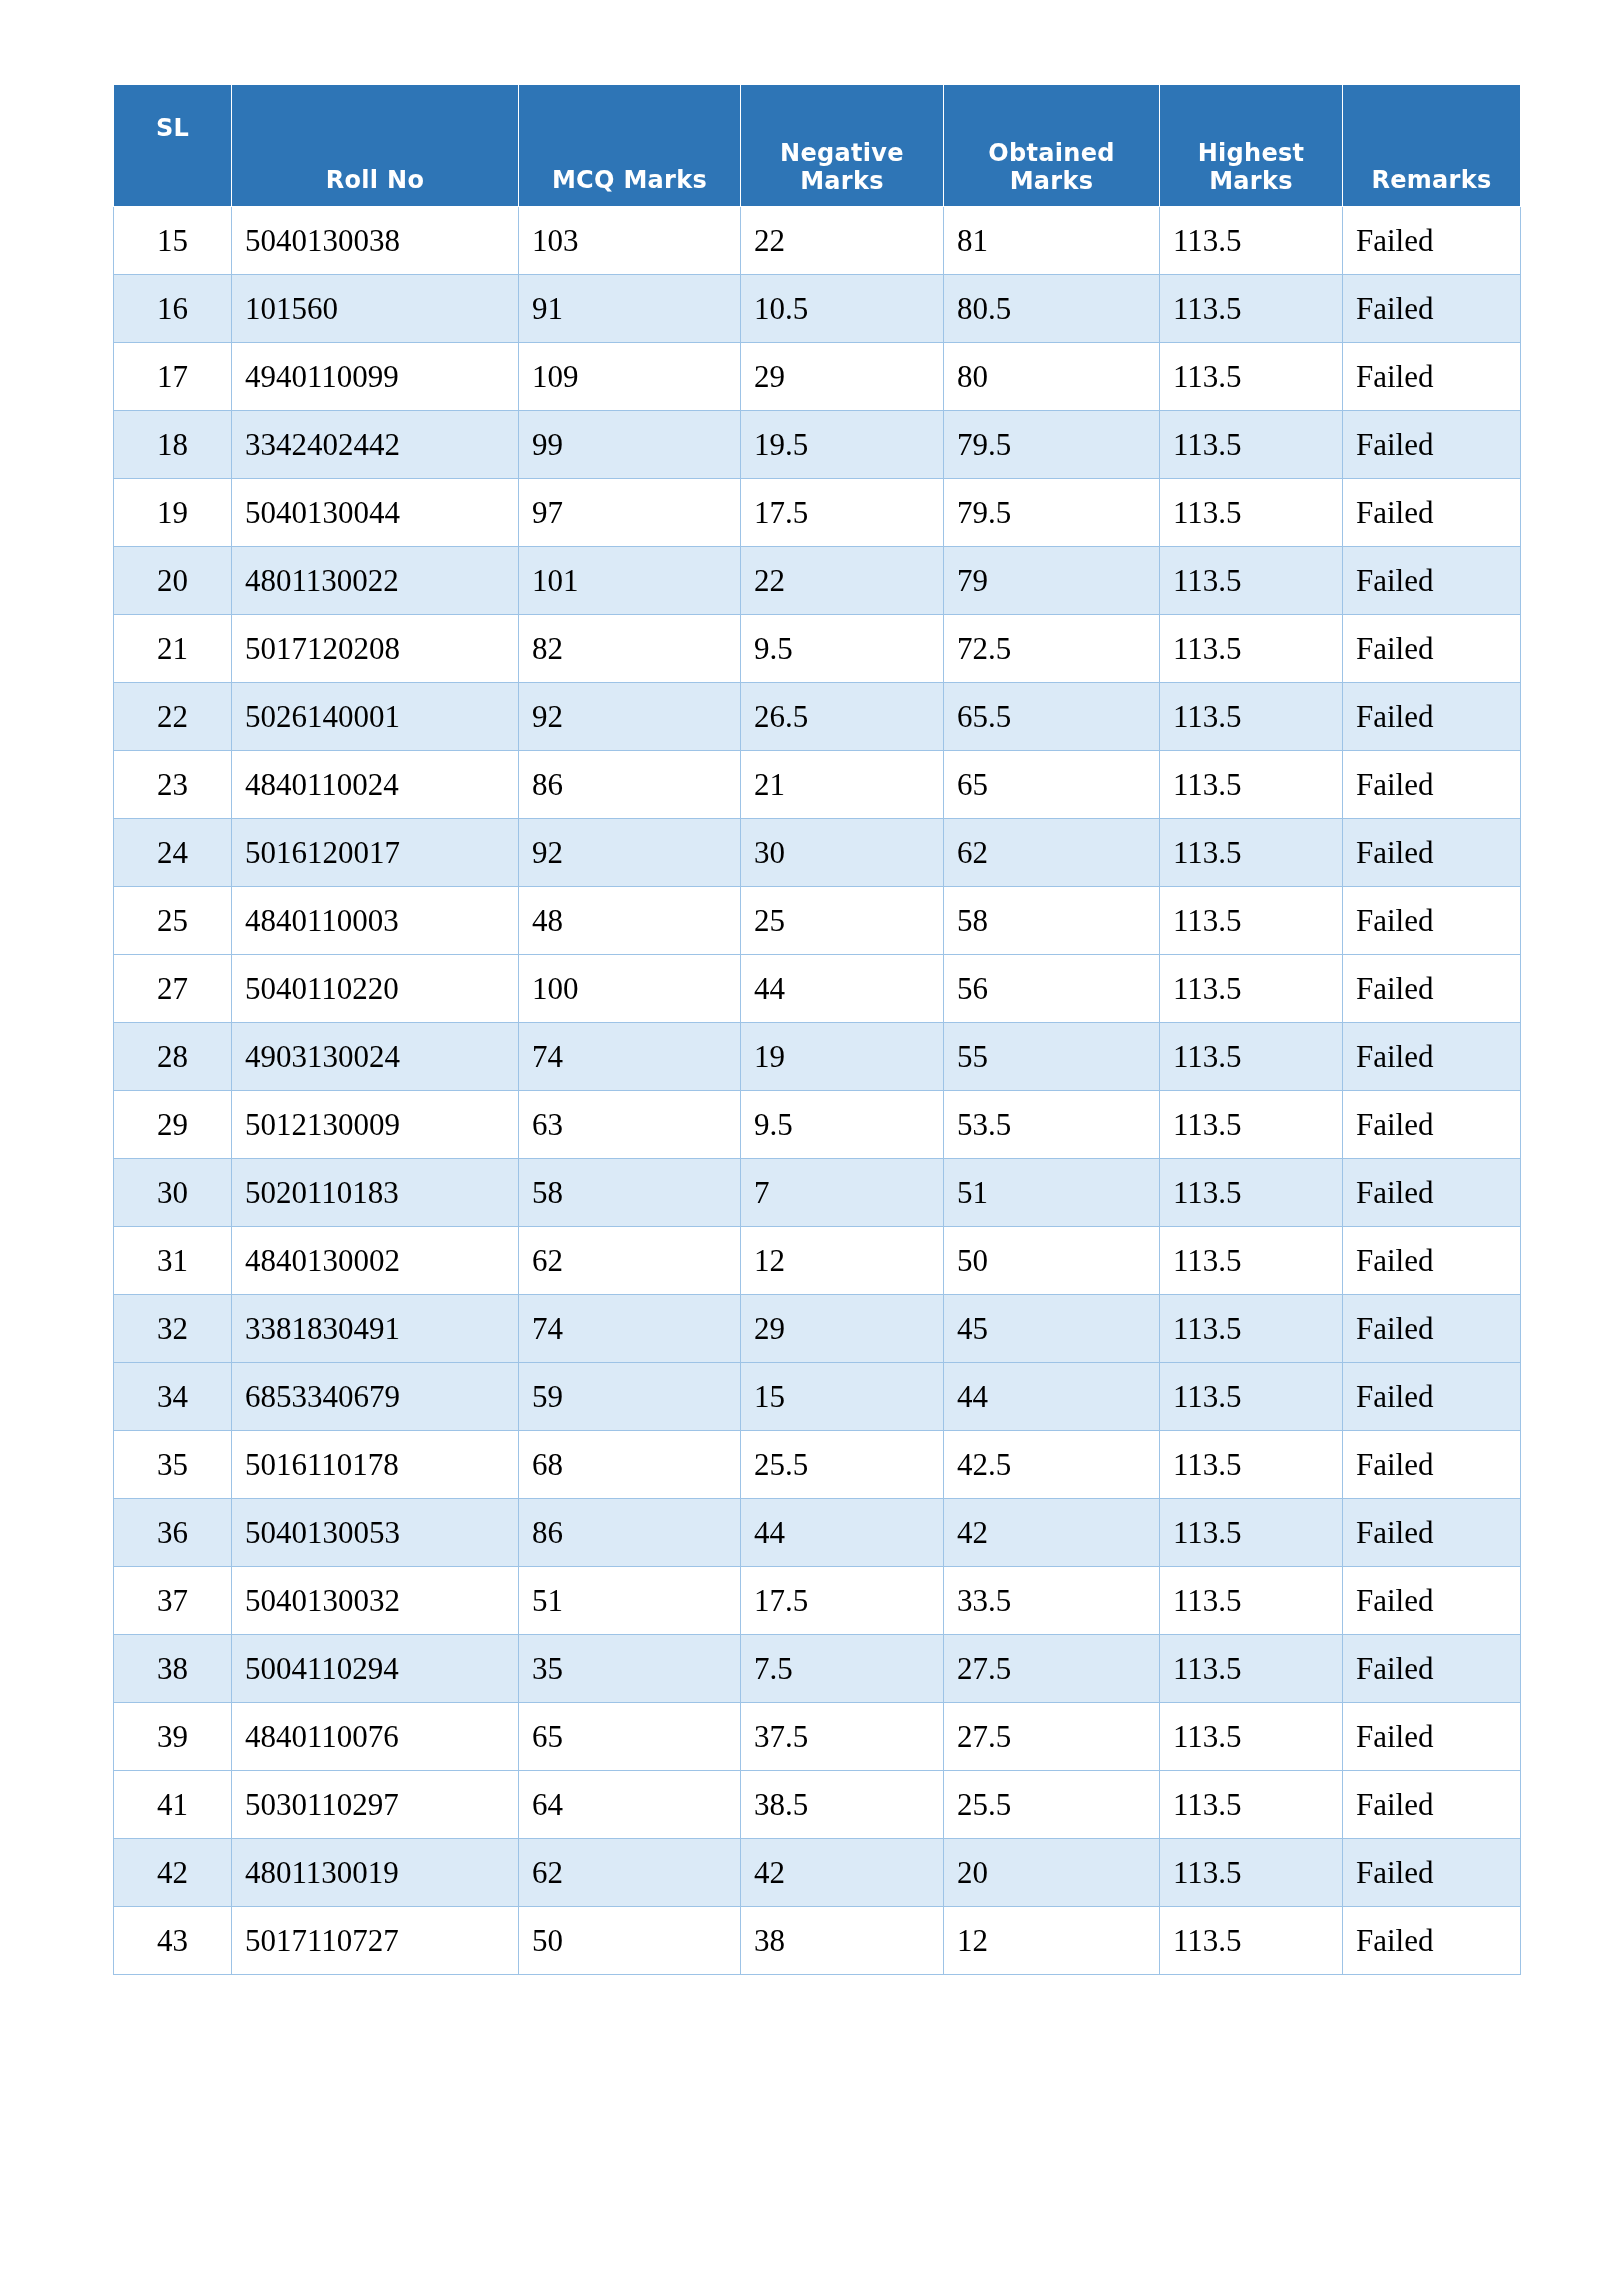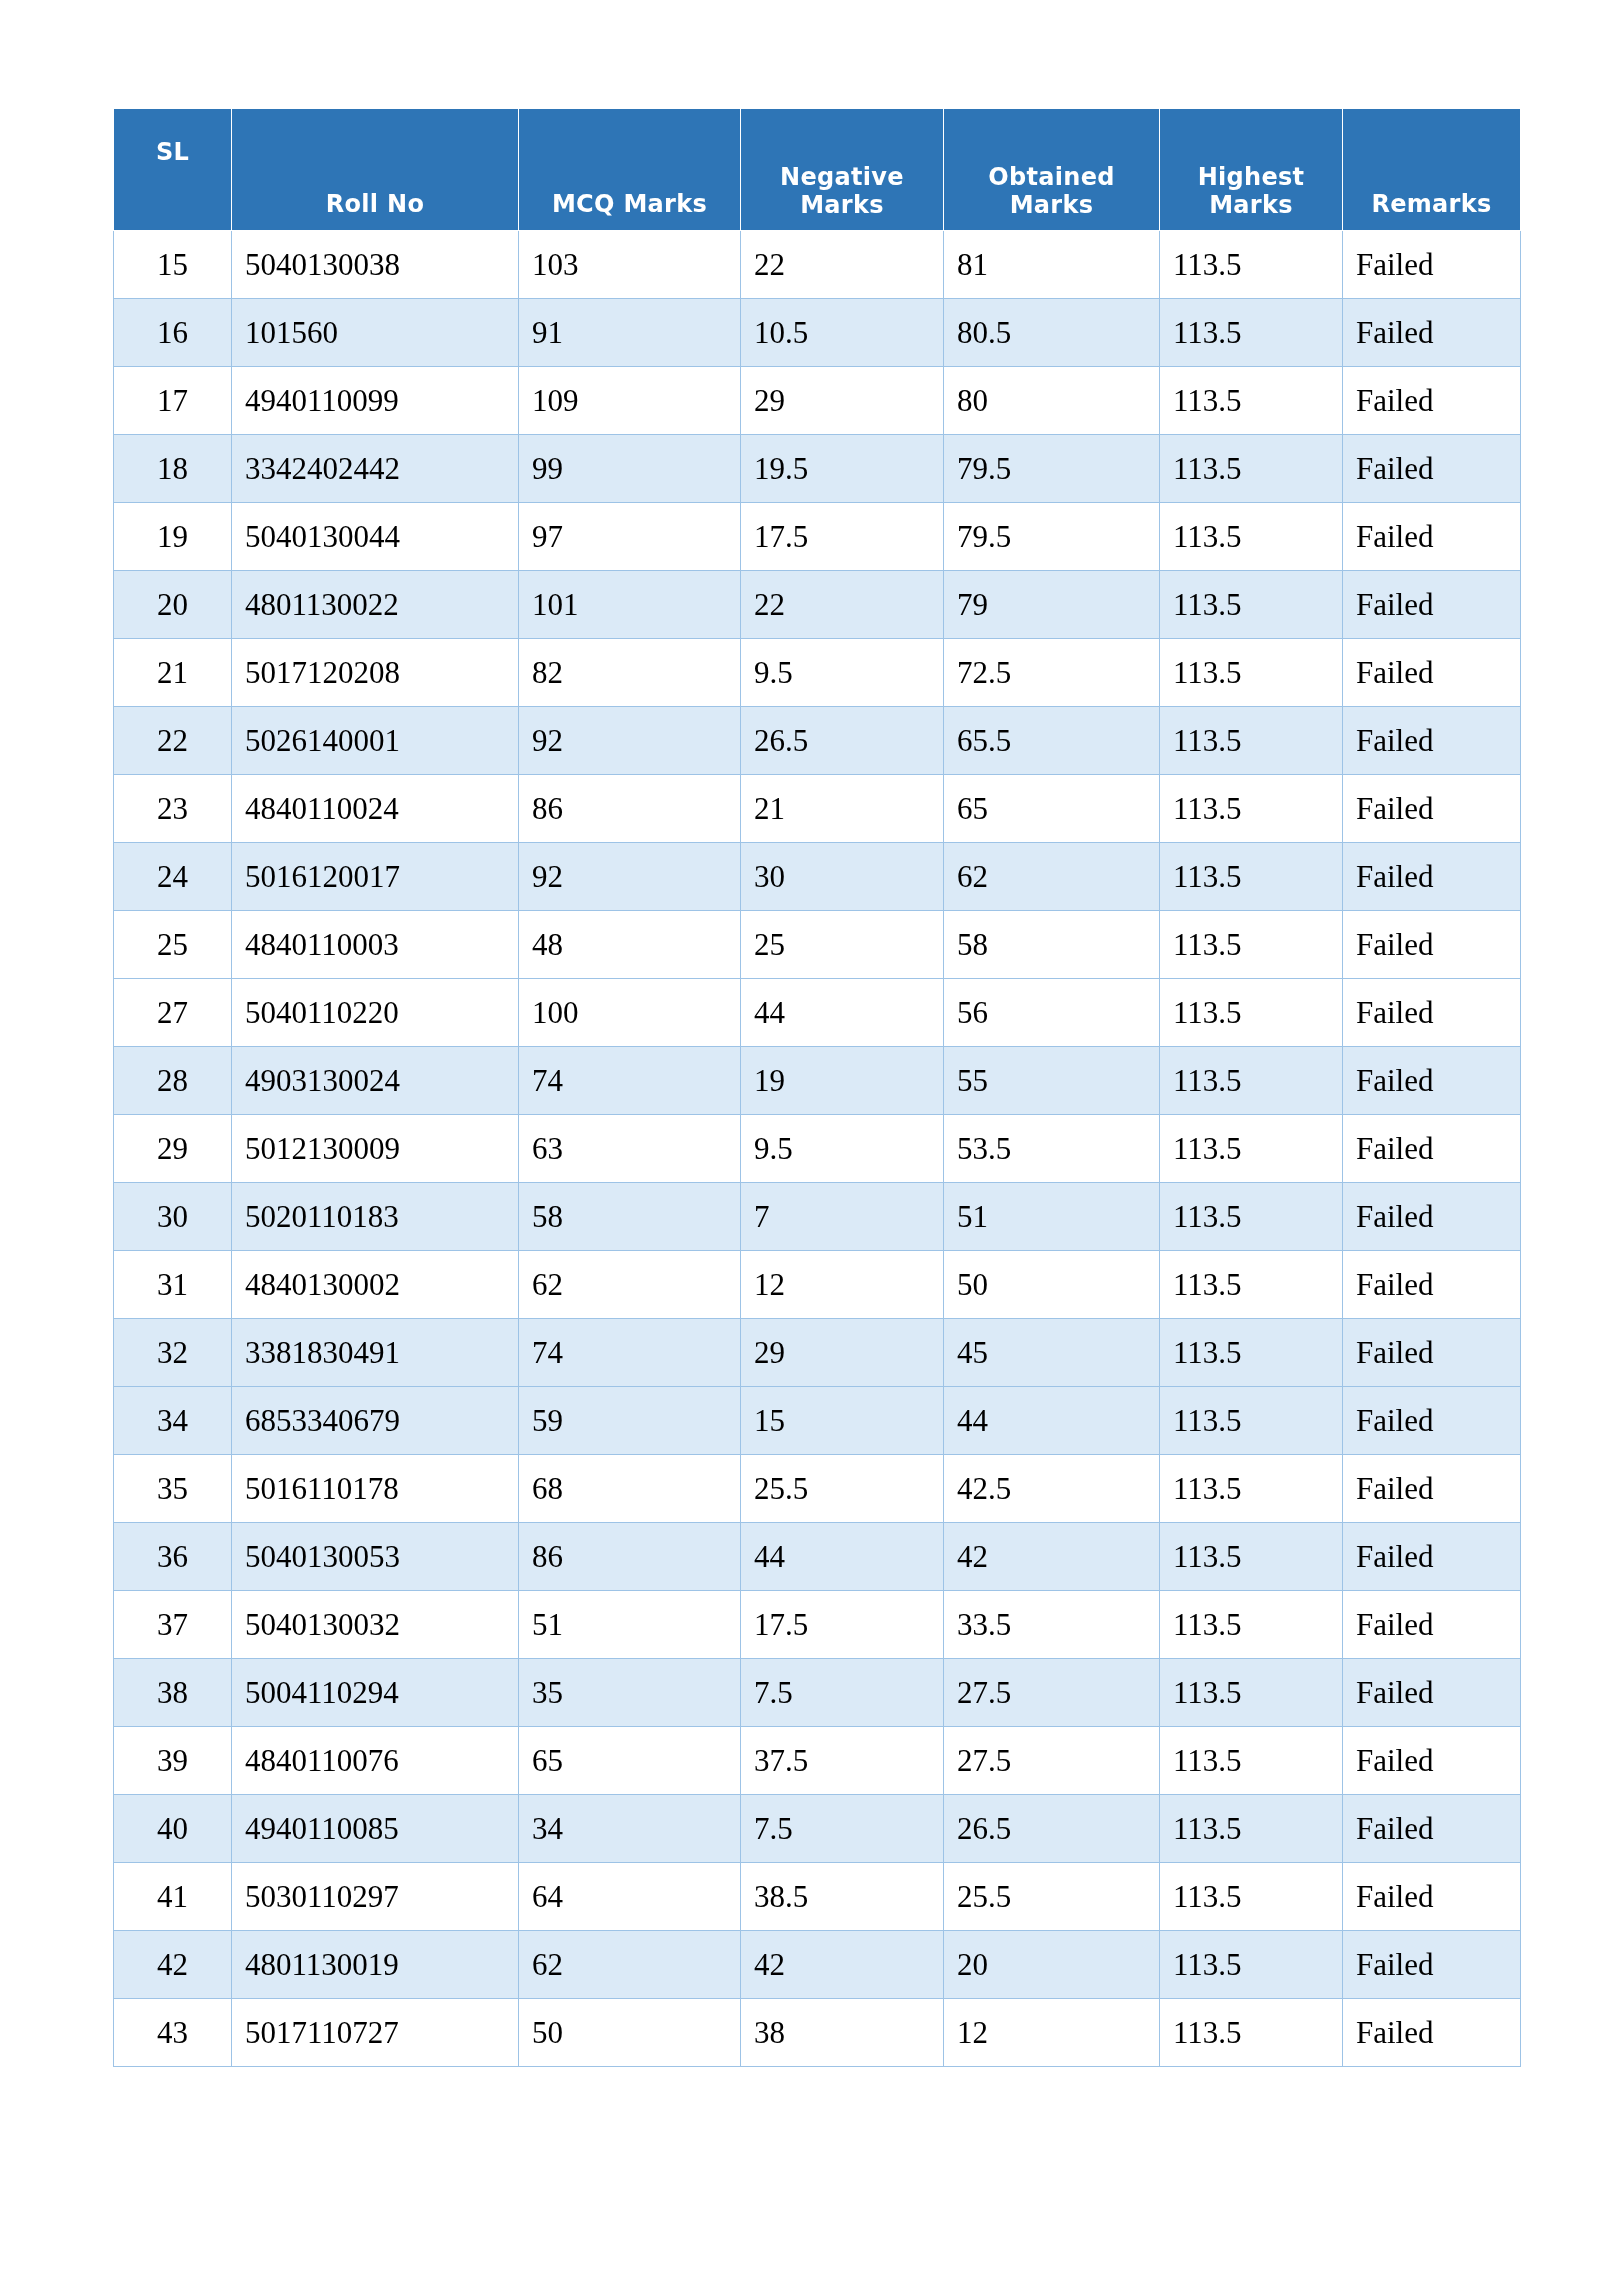--- a/index.html
+++ b/index.html
@@ -11,21 +11,21 @@
     width: 1623px;
     height: 2295px;
     font-family: "Liberation Serif", serif;
     -webkit-font-smoothing: antialiased;
   }
   .page {
     position: relative;
     width: 1516px;
     height: 2295px;
     box-sizing: border-box;
-    padding: 108px 79px;
+    padding: 84px 79px;
   }
   table.results {
     border-collapse: collapse;
     width: 1394px;
     margin-left: 34px;
     table-layout: fixed;
   }
   table.results col.c-sl      { width: 118px; }
   table.results col.c-roll    { width: 287px; }
   table.results col.c-mcq     { width: 222px; }
@@ -317,29 +317,20 @@
         </tr>
         <tr class="odd">
           <td class="col-sl">39</td>
           <td class="col-roll">4840110076</td>
           <td class="col-mcq">65</td>
           <td class="col-neg">37.5</td>
           <td class="col-obt">27.5</td>
           <td class="col-high">113.5</td>
           <td class="col-rem">Failed</td>
         </tr>
-        <tr class="even">
-          <td class="col-sl">40</td>
-          <td class="col-roll">4940110085</td>
-          <td class="col-mcq">34</td>
-          <td class="col-neg">7.5</td>
-          <td class="col-obt">26.5</td>
-          <td class="col-high">113.5</td>
-          <td class="col-rem">Failed</td>
-        </tr>
         <tr class="odd">
           <td class="col-sl">41</td>
           <td class="col-roll">5030110297</td>
           <td class="col-mcq">64</td>
           <td class="col-neg">38.5</td>
           <td class="col-obt">25.5</td>
           <td class="col-high">113.5</td>
           <td class="col-rem">Failed</td>
         </tr>
         <tr class="even">

